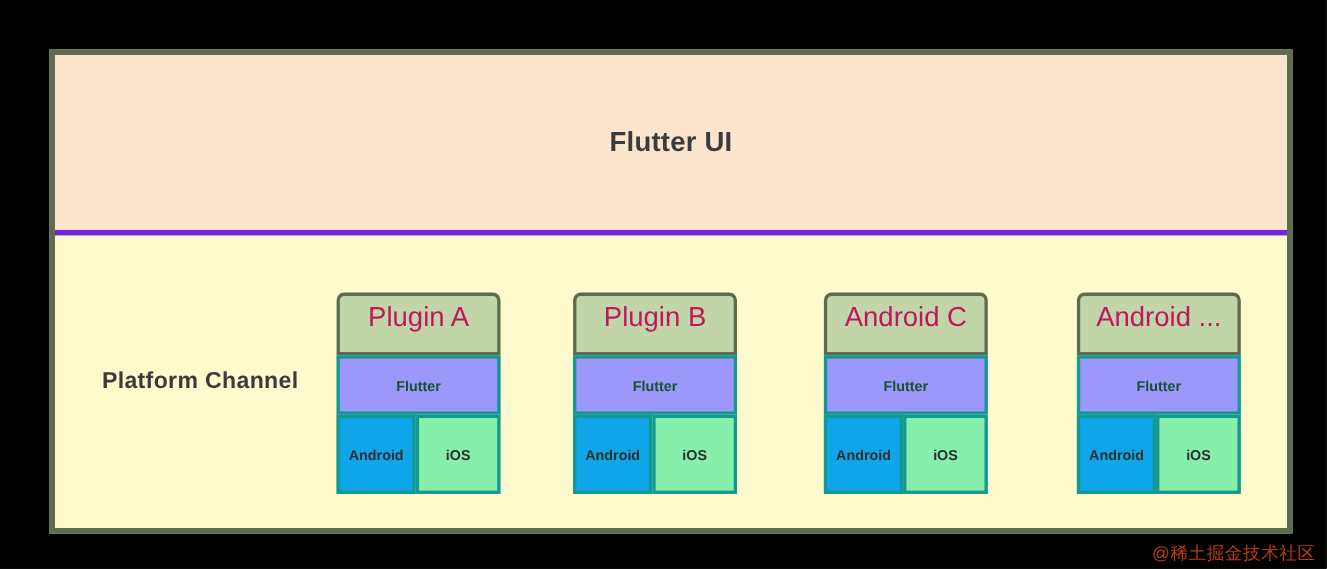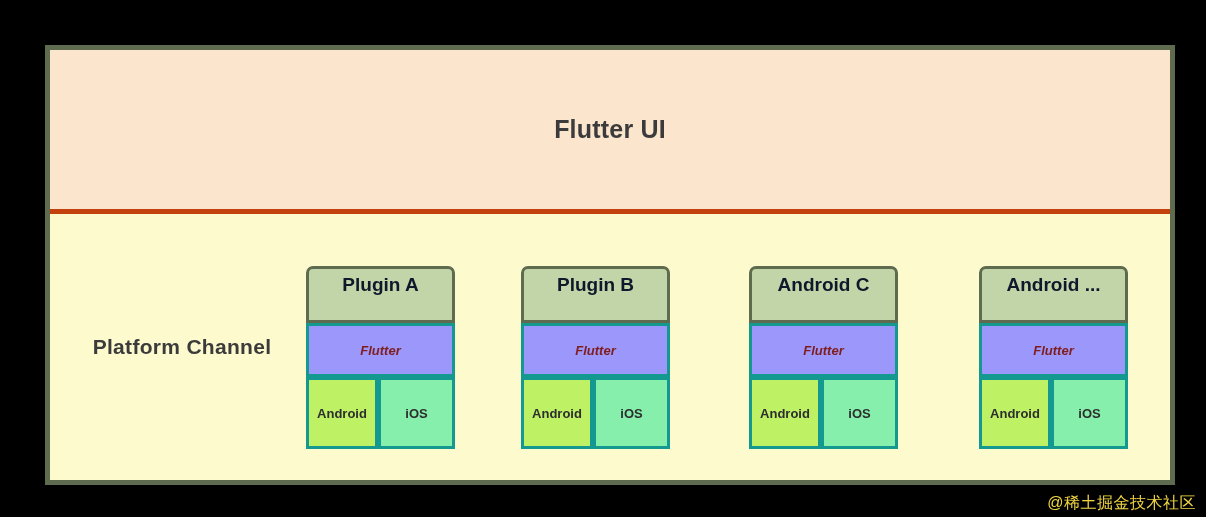--- a/index.html
+++ b/index.html
@@ -35,21 +35,21 @@
 
   
   .ui-layer {
     position: absolute;
     left: 0;
     top: 0;
     width: 100%;
     height: 164px;
     box-sizing: border-box;
     background: #fce5cd;
-    border-bottom: 5px solid #c2410c;
+    border-bottom: 5px solid #6d28d9;
     display: flex;
     align-items: center;
     justify-content: center;
   }
   .ui-layer-title {
     font-size: 25px;
     font-weight: bold;
     color: #3b3b3b;
     letter-spacing: .2px;
   }
@@ -105,43 +105,42 @@
     box-sizing: border-box;
     background: #c2d5a8;
     border: 3px solid #5f6b4f;
     border-radius: 7px 7px 0 0;
     display: flex;
     align-items: flex-start;
     justify-content: center;
     padding-top: 5px;
   }
   .plugin-name {
-    font-size: 19px;
-    font-weight: bold;
-    color: #0f172a;
+    font-size: 25px;
+    font-weight: normal;
+    color: #be185d;
   }
 
   .plugin-flutter {
     position: absolute;
     left: 0;
     top: 57px;
     width: 100%;
     height: 54px;
     box-sizing: border-box;
     background: #9b97fb;
     border: 3px solid #13998f;
     display: flex;
     align-items: center;
     justify-content: center;
   }
   .plugin-flutter-label {
     font-size: 13px;
     font-weight: bold;
-    color: #7f1d1d;
-    font-style: italic;
+    color: #14532d;
   }
 
   .plugin-natives {
     position: absolute;
     left: 0;
     top: 111px;
     width: 100%;
     height: 72px;
   }
   .native-cell {
@@ -150,40 +149,40 @@
     height: 100%;
     box-sizing: border-box;
     border: 3px solid #13998f;
     display: flex;
     align-items: center;
     justify-content: center;
   }
   .native-cell.android {
     left: 0;
     width: 72px;
-    background: #bef264;
+    background: #0ea5e9;
   }
   .native-cell.ios {
     left: 72px;
     width: 77px;
     background: #86efac;
   }
   .native-label {
     font-size: 13px;
     font-weight: bold;
     color: #2e2e2e;
   }
 
   
   .watermark {
     position: absolute;
     right: 10px;
     bottom: 3px;
     font-size: 16px;
-    color: #fde047;
+    color: #c2410c;
     letter-spacing: .5px;
     white-space: nowrap;
     opacity: .95;
   }
 </style>
 </head>
 <body>
 
 <div id="stage">
 

